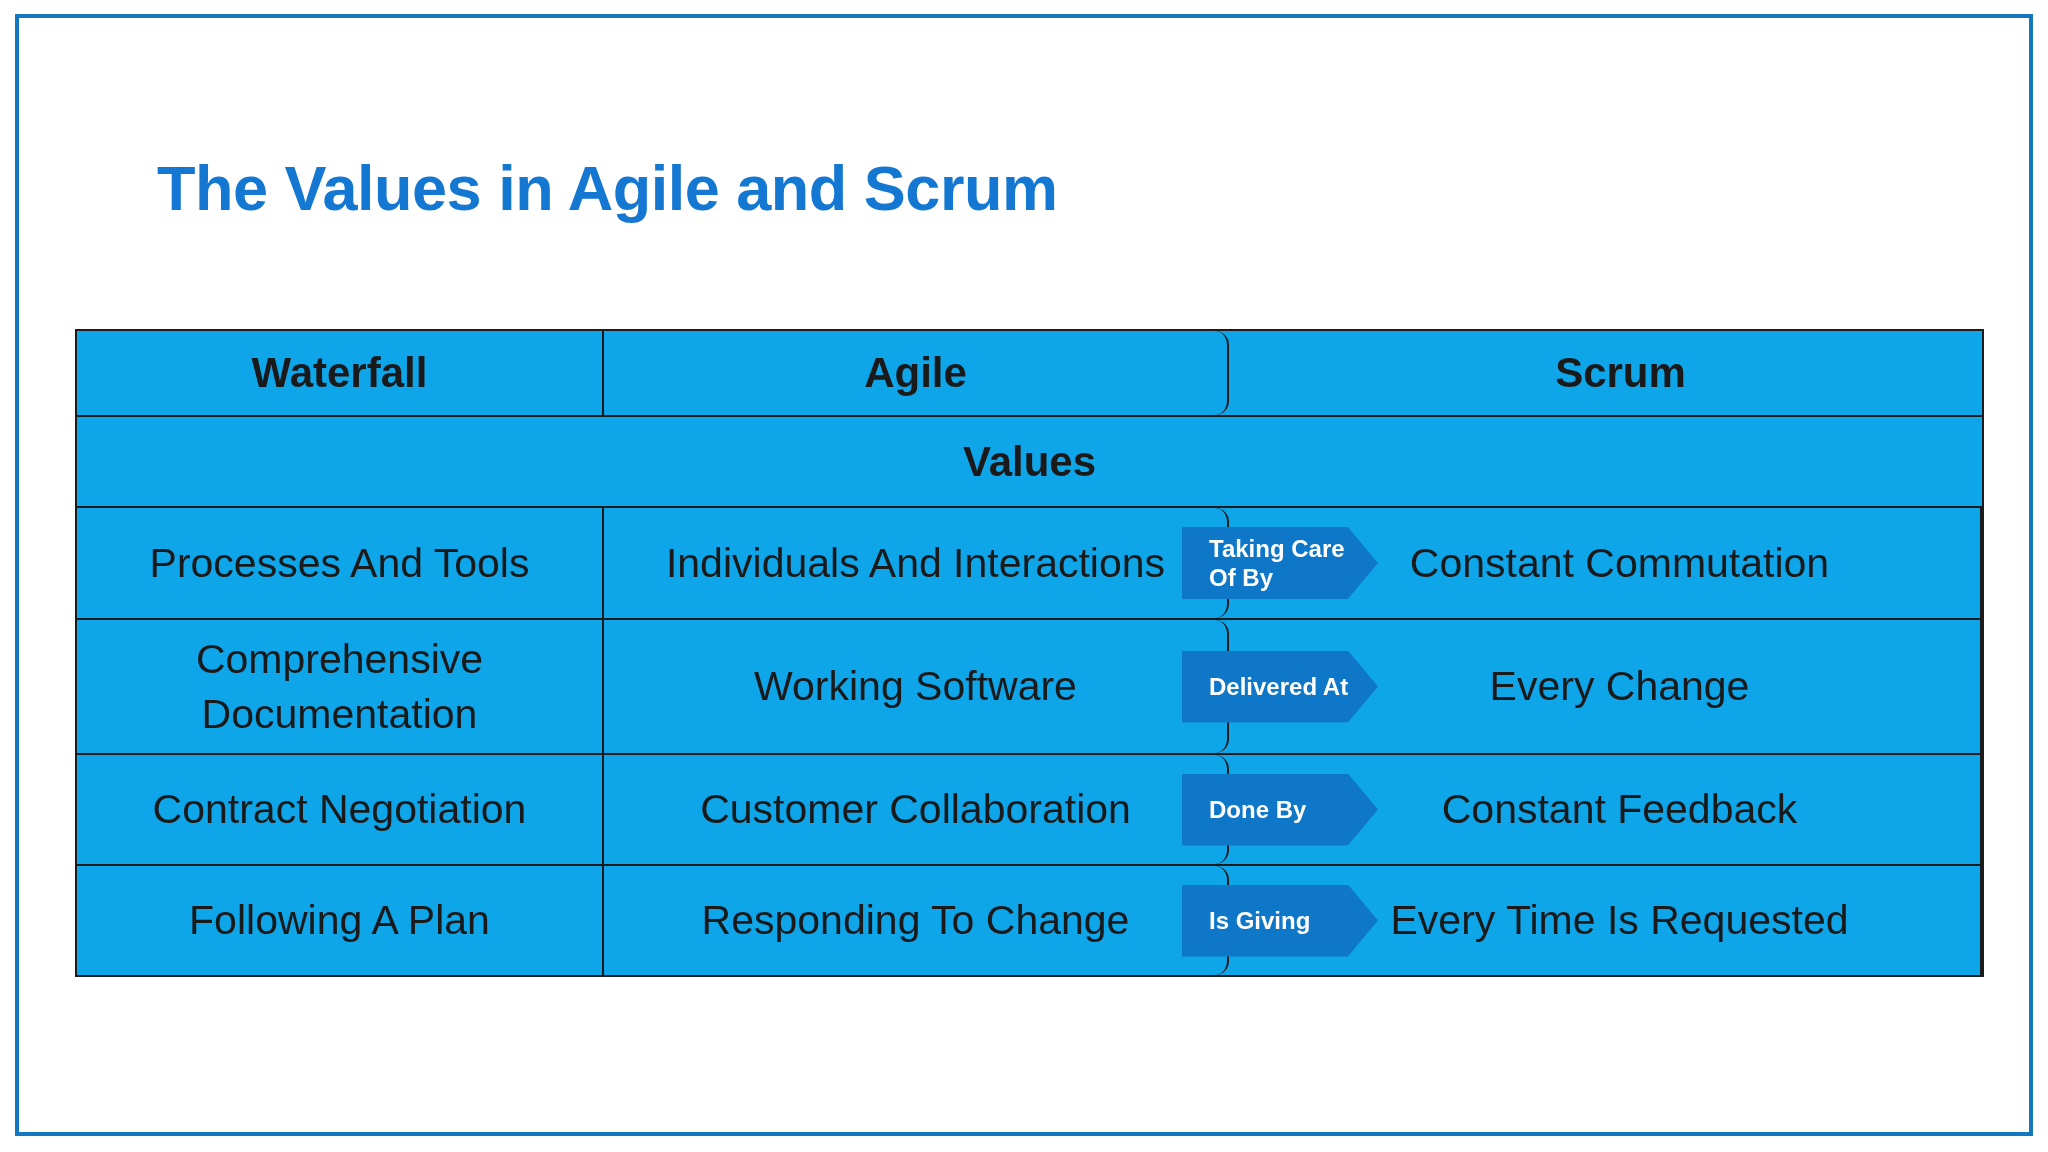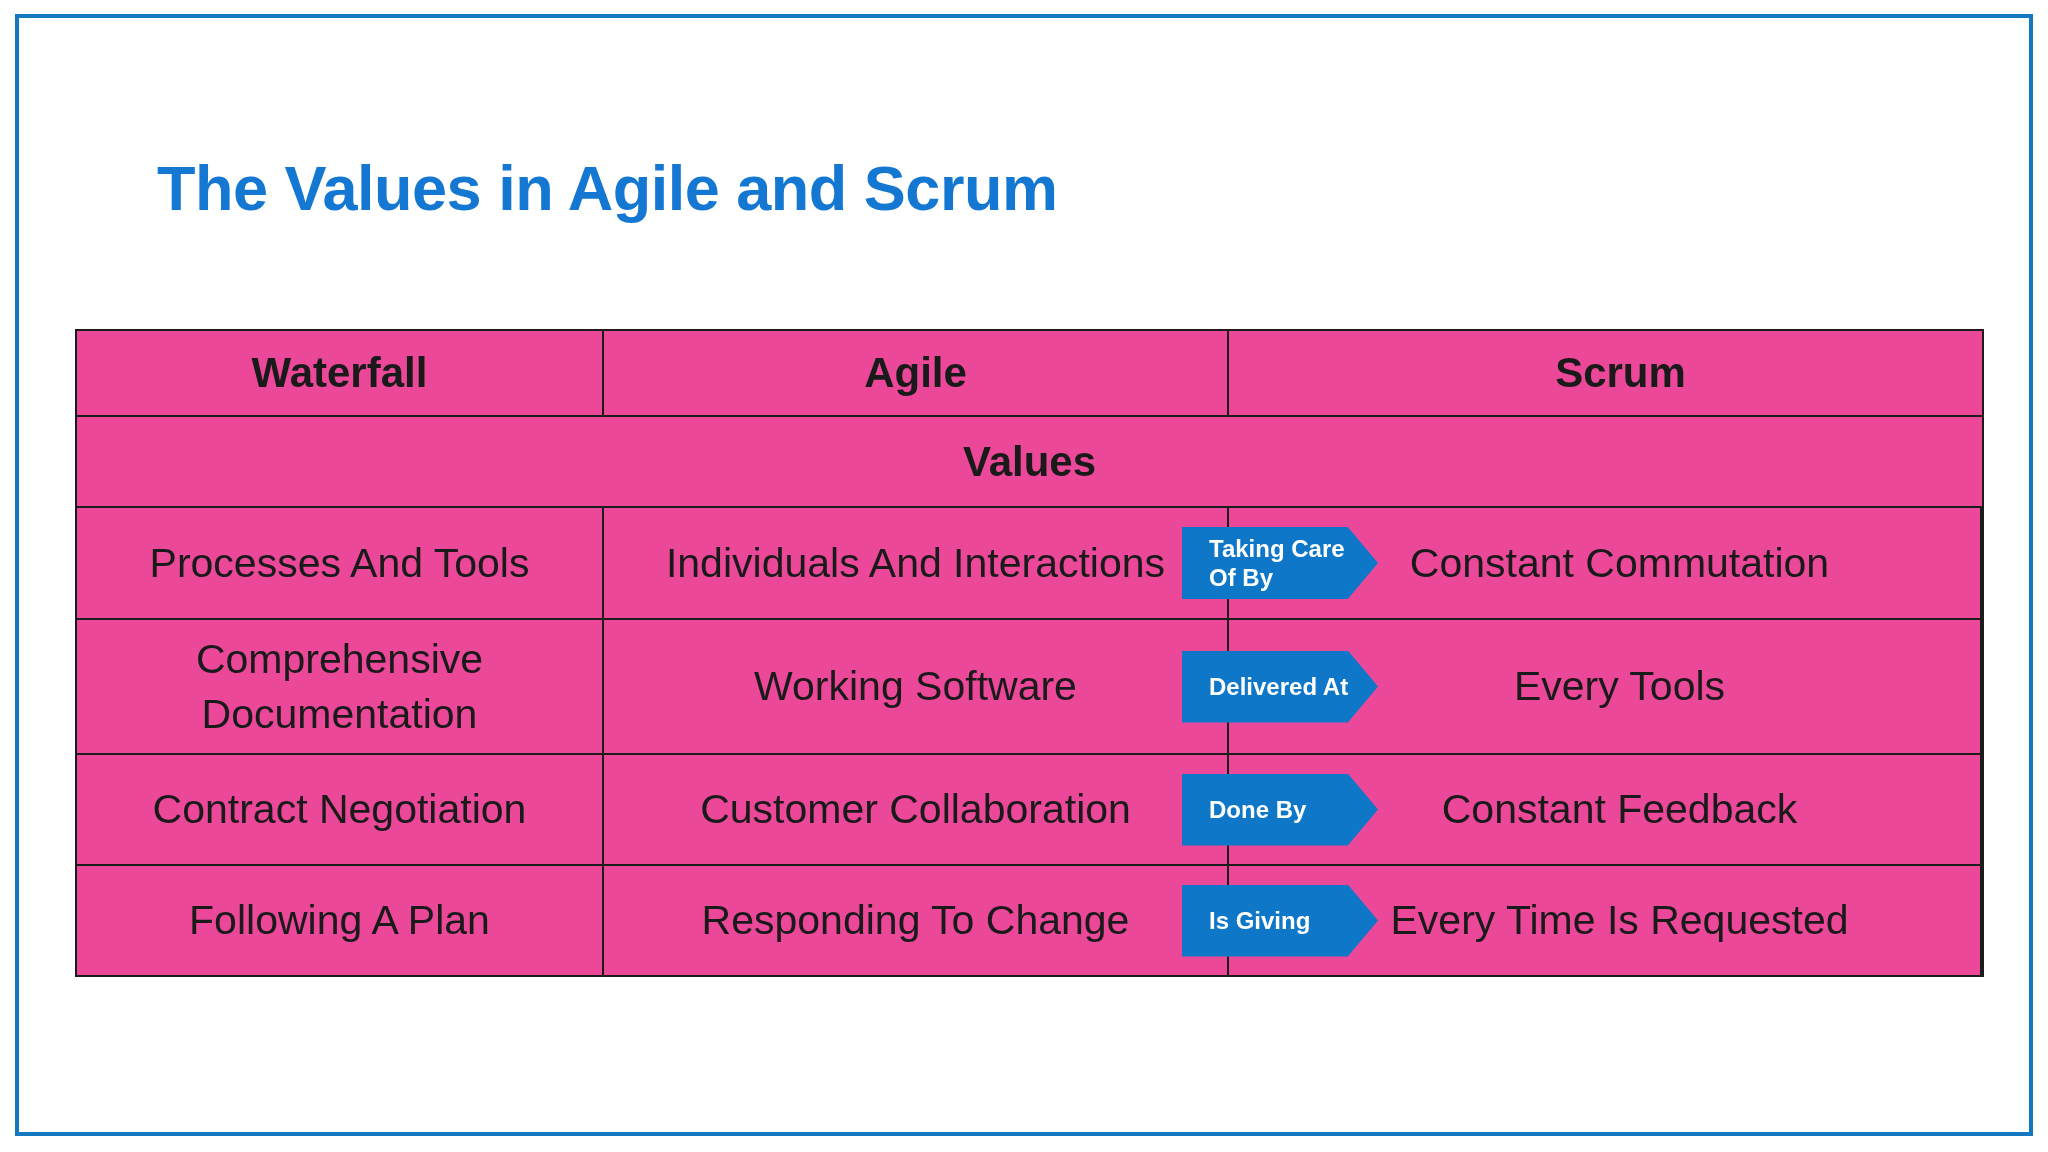--- a/index.html
+++ b/index.html
@@ -29,21 +29,21 @@
     line-height:1;
     white-space:nowrap;
     margin-top:26px;
   }
   .tbl{
     position:absolute;
     left:75px;top:329px;
     width:1909px;
     border:2px solid #1c1c1c;
     box-sizing:border-box;
-    background:#ec4899;
+    background:#0ea5e9;
   }
   .trow{
     display:flex;
     position:relative;
     border-bottom:2px solid #1c1c1c;
     box-sizing:border-box;
   }
   .trow:last-child{border-bottom:none;}
   .cell{
     box-sizing:border-box;
@@ -51,21 +51,21 @@
     display:flex;
     align-items:center;
     justify-content:center;
     text-align:center;
     font-size:41px;
     line-height:1.32;
     padding:4px 10px;
   }
   .cell:last-child{border-right:none;}
   .c1{width:527px;flex:none;}
-  .c2{width:625px;flex:none;}
+  .c2{width:625px;flex:none;border-radius:14px;}
   .c3{flex:1;padding-left:40px;}
   .head .cell{font-weight:bold;font-size:42px;}
   .vrow .cell{font-weight:bold;font-size:42px;border-right:none;width:100%;}
   .h-head{height:86px;}
   .h-values{height:91px;}
   .h-r0{height:112px;}
   .h-r1{height:135px;}
   .h-r2{height:111px;}
   .h-r3{height:109px;}
   .arrow{
@@ -116,21 +116,21 @@
     <div class="cell c2">Individuals And Interactions</div>
     <div class="cell c3">Constant Commutation</div>
     <div class="arrow">
       <span>Taking Care Of By</span>
     </div>
   </div>
 
   <div class="trow h-r1">
     <div class="cell c1">Comprehensive Documentation</div>
     <div class="cell c2">Working Software</div>
-    <div class="cell c3">Every Tools</div>
+    <div class="cell c3">Every Change</div>
     <div class="arrow">
       <span>Delivered At</span>
     </div>
   </div>
 
   <div class="trow h-r2">
     <div class="cell c1">Contract Negotiation</div>
     <div class="cell c2">Customer Collaboration</div>
     <div class="cell c3">Constant Feedback</div>
     <div class="arrow">

